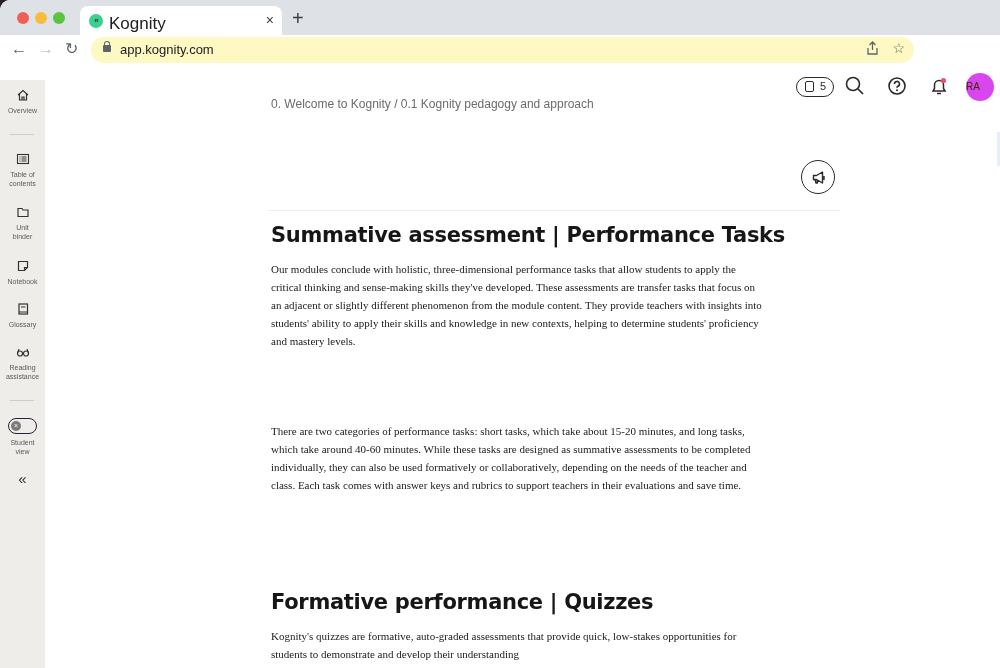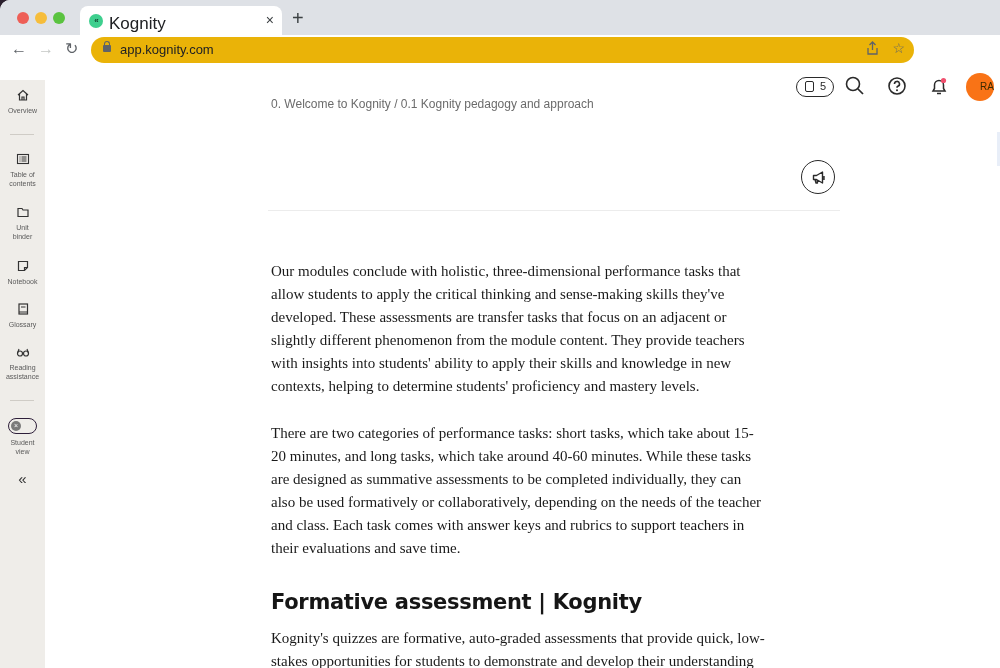--- a/index.html
+++ b/index.html
@@ -20,21 +20,21 @@
     .tab .tab-title { position: absolute; left: 29px; top: 8px; font-size: 17px; color: #202124; }
     .tab .tab-close { position: absolute; right: 8px; top: 6px; font-size: 14px; color: #3c4043; line-height: 16px; }
     .new-tab { position: absolute; left: 292px; top: 8px; font-size: 20px; color: #3c4043; line-height: 20px; font-weight: 300; }
 
     
     .toolbar { position: absolute; left: 0; top: 35px; width: 1000px; height: 30px; background: #fff; }
     .nav-btn { position: absolute; top: 4px; font-size: 16px; line-height: 20px; color: #5f6368; }
     .nav-back { left: 11px; }
     .nav-forward { left: 38px; color: #c4c7c5; }
     .nav-reload { left: 65px; }
-    .omnibox { position: absolute; left: 91px; top: 2px; width: 823px; height: 26px; background: #eab308; border-radius: 13px; }
+    .omnibox { position: absolute; left: 91px; top: 2px; width: 823px; height: 26px; background: #fef9c3; border-radius: 13px; }
     .omnibox .lock { position: absolute; left: 12px; top: 8px; width: 8px; height: 7px; background: #5f6368; border-radius: 1px; }
     .omnibox .lock::before { content: ""; position: absolute; left: 1px; top: -4px; width: 4px; height: 4px; border: 1.5px solid #5f6368; border-bottom: none; border-radius: 3px 3px 0 0; }
     .omnibox .url { position: absolute; left: 29px; top: 5px; font-size: 13px; color: #202124; }
     .omnibox .share { position: absolute; right: 35px; top: 4px; font-size: 13px; color: #5f6368; }
     .omnibox .star { position: absolute; right: 9px; top: 3px; font-size: 14px; color: #5f6368; }
 
     
     .app { position: absolute; left: 0; top: 80px; width: 1000px; height: 588px; background: #fff; }
     .sidebar { position: absolute; left: 0; top: 0; width: 45px; height: 588px; background: #efede9; }
     .side-item { position: absolute; left: 0; width: 45px; text-align: center; color: #4a4a4a; }
@@ -43,30 +43,30 @@
     .side-divider { position: absolute; left: 10px; width: 24px; height: 1px; background: #cfccc6; }
 
     .toggle { position: absolute; left: 8px; top: 338px; width: 29px; height: 16px; border: 1.5px solid #2e1f3a; border-radius: 8px; background: #efede9; }
     .toggle .knob { position: absolute; left: 2px; top: 2px; width: 10px; height: 10px; border-radius: 50%; background: #7a7a7a; color: #fff; font-size: 7px; line-height: 10px; text-align: center; }
 
     
     .assign-pill { position: absolute; left: 796px; top: -3px; width: 38px; height: 20px; border: 1.5px solid #2a2a2a; border-radius: 10px; }
     .assign-pill .clip { position: absolute; left: 8px; top: 3px; width: 9px; height: 11px; border: 1.5px solid #2a2a2a; border-radius: 2px; }
     .assign-pill .count { position: absolute; left: 23px; top: 2px; font-size: 11px; color: #2a2a2a; }
     .hdr-icon { position: absolute; top: -5px; width: 22px; height: 22px; }
-    .avatar { position: absolute; left: 966px; top: -7px; width: 28px; height: 28px; border-radius: 50%; background: #f97316; color: #3b2a00; font-size: 10px; line-height: 28px; text-align: right; }
+    .avatar { position: absolute; left: 966px; top: -7px; width: 28px; height: 28px; border-radius: 50%; background: #d946ef; color: #3b2a00; font-size: 10px; line-height: 28px; text-align: left; }
 
     
     .breadcrumb { position: absolute; left: 271px; top: 17px; font-size: 12px; color: #6b6b6b; }
     .page-title { position: absolute; left: 270px; top: 40px; font-family: "DejaVu Serif", serif; font-weight: bold; font-size: 29px; color: #1a1a1a; letter-spacing: -0.5px; }
     .announce-btn { position: absolute; left: 801px; top: 80px; width: 34px; height: 34px; border: 1.3px solid #2a2a2a; border-radius: 50%; background: #fff; }
     .divider { position: absolute; left: 268px; top: 130px; width: 572px; height: 1px; background: #ececec; }
 
     .h2 { position: absolute; left: 271px; font-family: "DejaVu Sans", sans-serif; font-weight: bold; font-size: 21px; color: #161616; letter-spacing: -0.3px; }
-    .para { position: absolute; left: 271px; width: 495px; font-family: "Liberation Serif", serif; font-size: 15px; line-height: 23px; color: #1a1a1a; }
+    .para { position: absolute; left: 271px; width: 495px; font-family: "Liberation Serif", serif; font-size: 11px; line-height: 18px; color: #1a1a1a; }
 
     .edge-tab { position: absolute; left: 997px; top: 52px; width: 3px; height: 34px; background: #e8eef8; }
   </style>
 </head>
 <body>
 
 <div class="window">
 
   <div class="tabstrip">
     <div class="traffic red"></div>
@@ -214,19 +214,20 @@
     <div class="edge-tab"></div>
 
     <div class="breadcrumb">0. Welcome to Kognity / 0.1 Kognity pedagogy and approach</div>
     <div class="announce-btn">
       <svg width="34" height="34" viewBox="0 0 34 34">
           <path d="M11.5 14.5h3l6-3.5v11l-6-3.5h-3z M13 18.5l1 3.5h1.5l-.5-3.5 M22 15v4" fill="none" stroke="#2a2a2a" stroke-width="1.4" stroke-linejoin="round"></path>
         </svg>
     </div>
     <div class="divider"></div>
 
+    <h2 class="h2" style="top:143px">Summative assessment | Performance Tasks</h2>
     <p class="para" style="top:180px">Our modules conclude with holistic, three-dimensional performance tasks that allow students to apply the critical thinking and sense-making skills they've developed. These assessments are transfer tasks that focus on an adjacent or slightly different phenomenon from the module content. They provide teachers with insights into students' ability to apply their skills and knowledge in new contexts, helping to determine students' proficiency and mastery levels.</p>
     <p class="para" style="top:342px">There are two categories of performance tasks: short tasks, which take about 15-20 minutes, and long tasks, which take around 40-60 minutes. While these tasks are designed as summative assessments to be completed individually, they can also be used formatively or collaboratively, depending on the needs of the teacher and class. Each task comes with answer keys and rubrics to support teachers in their evaluations and save time.</p>
 
-    <h2 class="h2" style="top:510px">Formative assessment | Kognity</h2>
+    <h2 class="h2" style="top:510px">Formative performance | Quizzes</h2>
     <p class="para" style="top:547px">Kognity's quizzes are formative, auto-graded assessments that provide quick, low-stakes opportunities for students to demonstrate and develop their understanding</p>
   </div>
 </div>
 
 </body></html>

